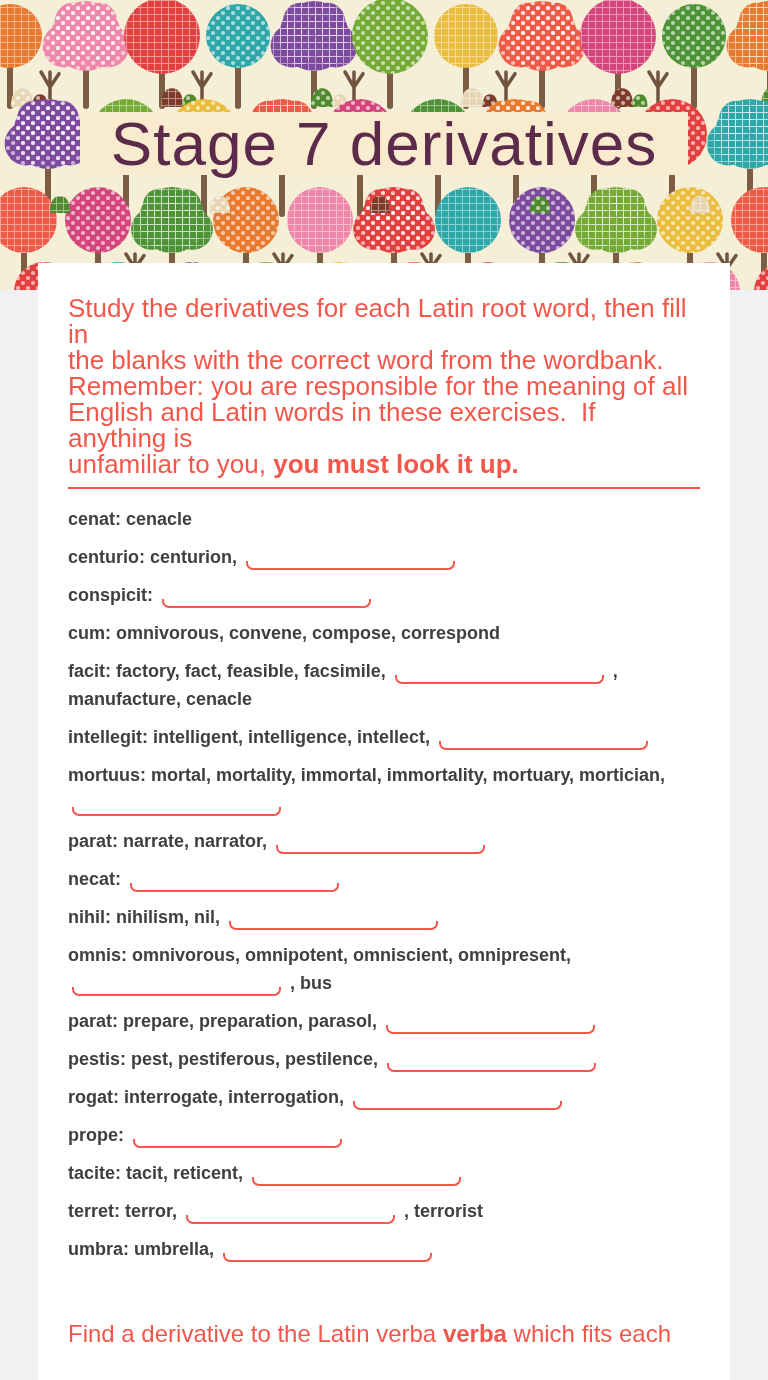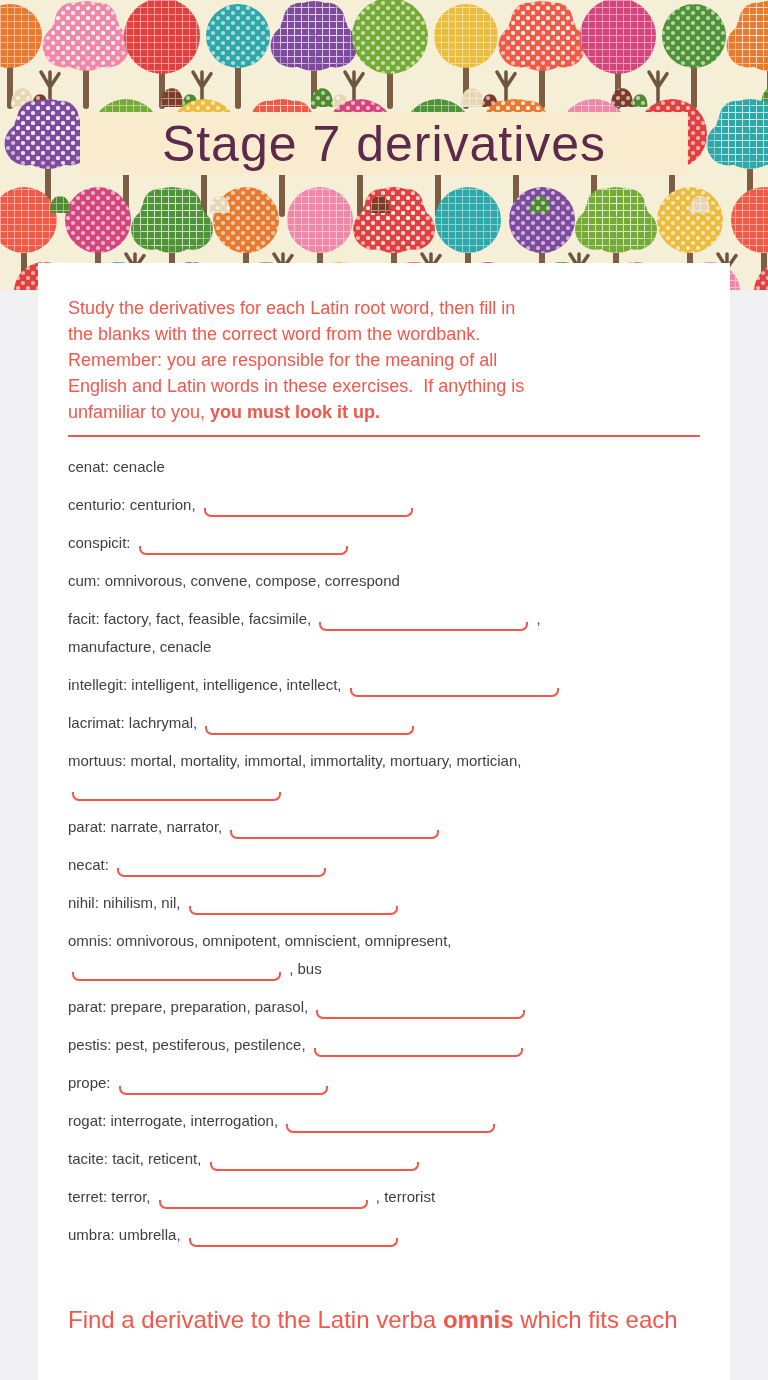--- a/index.html
+++ b/index.html
@@ -9,36 +9,36 @@
     font-family:"Liberation Sans",sans-serif;
   }
   
   .banner{position:absolute;top:0;left:0;width:768px;height:290px;overflow:hidden;}
   .banner svg{display:block;}
   .title-plate{
     position:absolute;left:80px;top:112px;width:608px;height:63px;
     background:#f8ebce;display:flex;align-items:center;justify-content:center;
   }
   .title-plate span{
-    font-size:50px;font-weight:300;letter-spacing:1px;color:#5c2a4b;
+    font-size:62px;font-weight:300;letter-spacing:1px;color:#5c2a4b;
     white-space:nowrap;
   }
   
   .card{
     position:absolute;left:38px;top:263px;width:692px;height:1117px;
     background:#ffffff;box-sizing:border-box;padding:32px 30px 0 30px;
     overflow:hidden;
   }
-  .intro{color:#f4564a;font-size:18px;line-height:26px;margin:0;}
+  .intro{color:#f4564a;font-size:26px;line-height:26px;margin:0;}
   .intro .ln{white-space:pre-wrap;}
   .intro.second{}
   .intro b{font-weight:700;}
   .rule{border:0;border-top:2px solid #f4564a;margin:10px 0 16px 0;}
   
-  .wordlist{color:#3f3f3f;font-size:15px;line-height:28px;font-weight:400;margin-top:13px;}
+  .wordlist{color:#3f3f3f;font-size:18px;line-height:28px;font-weight:700;margin-top:13px;}
   .wl-line{margin:0 0 10px 0;}
   .blank{
     display:inline-block;width:205px;height:7px;margin:0 4px;
     border-left:2px solid #f4564a;border-right:2px solid #f4564a;
     border-bottom:2px solid #f4564a;border-radius:0 0 7px 7px;
     transform:translateY(7px);
   }
   
   .footer-line{
     color:#f4564a;font-size:24px;line-height:30px;margin:56px 0 0 0;
@@ -360,30 +360,29 @@
 
   <hr class="rule">
 
   <div class="wordlist" id="wordlist">
       <p class="wl-line"><span style="white-space: pre-wrap;">cenat: cenacle</span></p>
       <p class="wl-line"><span style="white-space: pre-wrap;">centurio: centurion, </span><span class="blank"></span></p>
       <p class="wl-line"><span style="white-space: pre-wrap;">conspicit: </span><span class="blank"></span></p>
       <p class="wl-line"><span style="white-space: pre-wrap;">cum: omnivorous, convene, compose, correspond</span></p>
       <p class="wl-line"><span style="white-space: pre-wrap;">facit: factory, fact, feasible, facsimile, </span><span class="blank"></span><span style="white-space: pre-wrap;"> ,</span><br><span style="white-space: pre-wrap;">manufacture, cenacle</span></p>
       <p class="wl-line"><span style="white-space: pre-wrap;">intellegit: intelligent, intelligence, intellect, </span><span class="blank"></span></p>
-      <p class="wl-line"><span style="white-space: pre-wrap;">lacrimat: lachrymal, </span><span class="blank"></span></p>
       <p class="wl-line"><span style="white-space: pre-wrap;">mortuus: mortal, mortality, immortal, immortality, mortuary, mortician,</span><br><span class="blank"></span></p>
       <p class="wl-line"><span style="white-space: pre-wrap;">parat: narrate, narrator, </span><span class="blank"></span></p>
       <p class="wl-line"><span style="white-space: pre-wrap;">necat: </span><span class="blank"></span></p>
       <p class="wl-line"><span style="white-space: pre-wrap;">nihil: nihilism, nil, </span><span class="blank"></span></p>
       <p class="wl-line"><span style="white-space: pre-wrap;">omnis: omnivorous, omnipotent, omniscient, omnipresent,</span><br><span class="blank"></span><span style="white-space: pre-wrap;"> , bus</span></p>
       <p class="wl-line"><span style="white-space: pre-wrap;">parat: prepare, preparation, parasol, </span><span class="blank"></span></p>
       <p class="wl-line"><span style="white-space: pre-wrap; text-align: center;">pestis: pest, pestiferous, pestilence, </span><span class="blank"></span></p>
+      <p class="wl-line"><span style="white-space: pre-wrap;">rogat: interrogate, interrogation, </span><span class="blank"></span></p>
       <p class="wl-line"><span style="white-space: pre-wrap;">prope: </span><span class="blank"></span></p>
-      <p class="wl-line"><span style="white-space: pre-wrap;">rogat: interrogate, interrogation, </span><span class="blank"></span></p>
       <p class="wl-line"><span style="white-space: pre-wrap;">tacite: tacit, reticent, </span><span class="blank"></span></p>
       <p class="wl-line"><span style="white-space: pre-wrap;">terret: terror, </span><span class="blank"></span><span style="white-space: pre-wrap;"> , terrorist</span></p>
       <p class="wl-line"><span style="white-space: pre-wrap;">umbra: umbrella, </span><span class="blank"></span></p>
     </div>
 
-  <p class="footer-line"><span>Find a derivative to the Latin verba </span><b>omnis</b><span> which fits each</span></p>
+  <p class="footer-line"><span>Find a derivative to the Latin verba </span><b>verba</b><span> which fits each</span></p>
 
 </div>
 
 </body></html>

